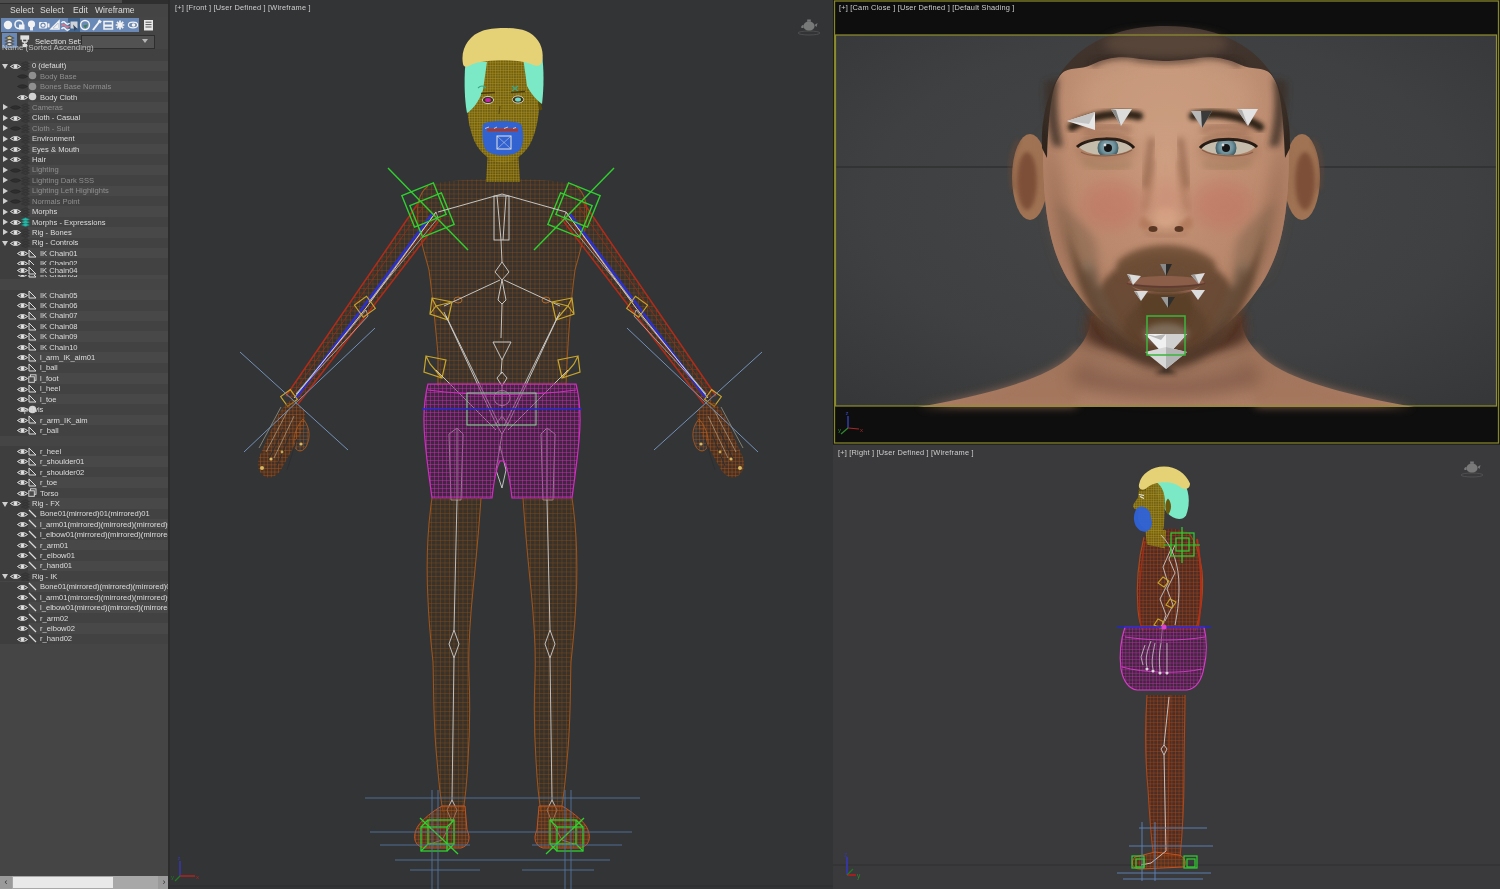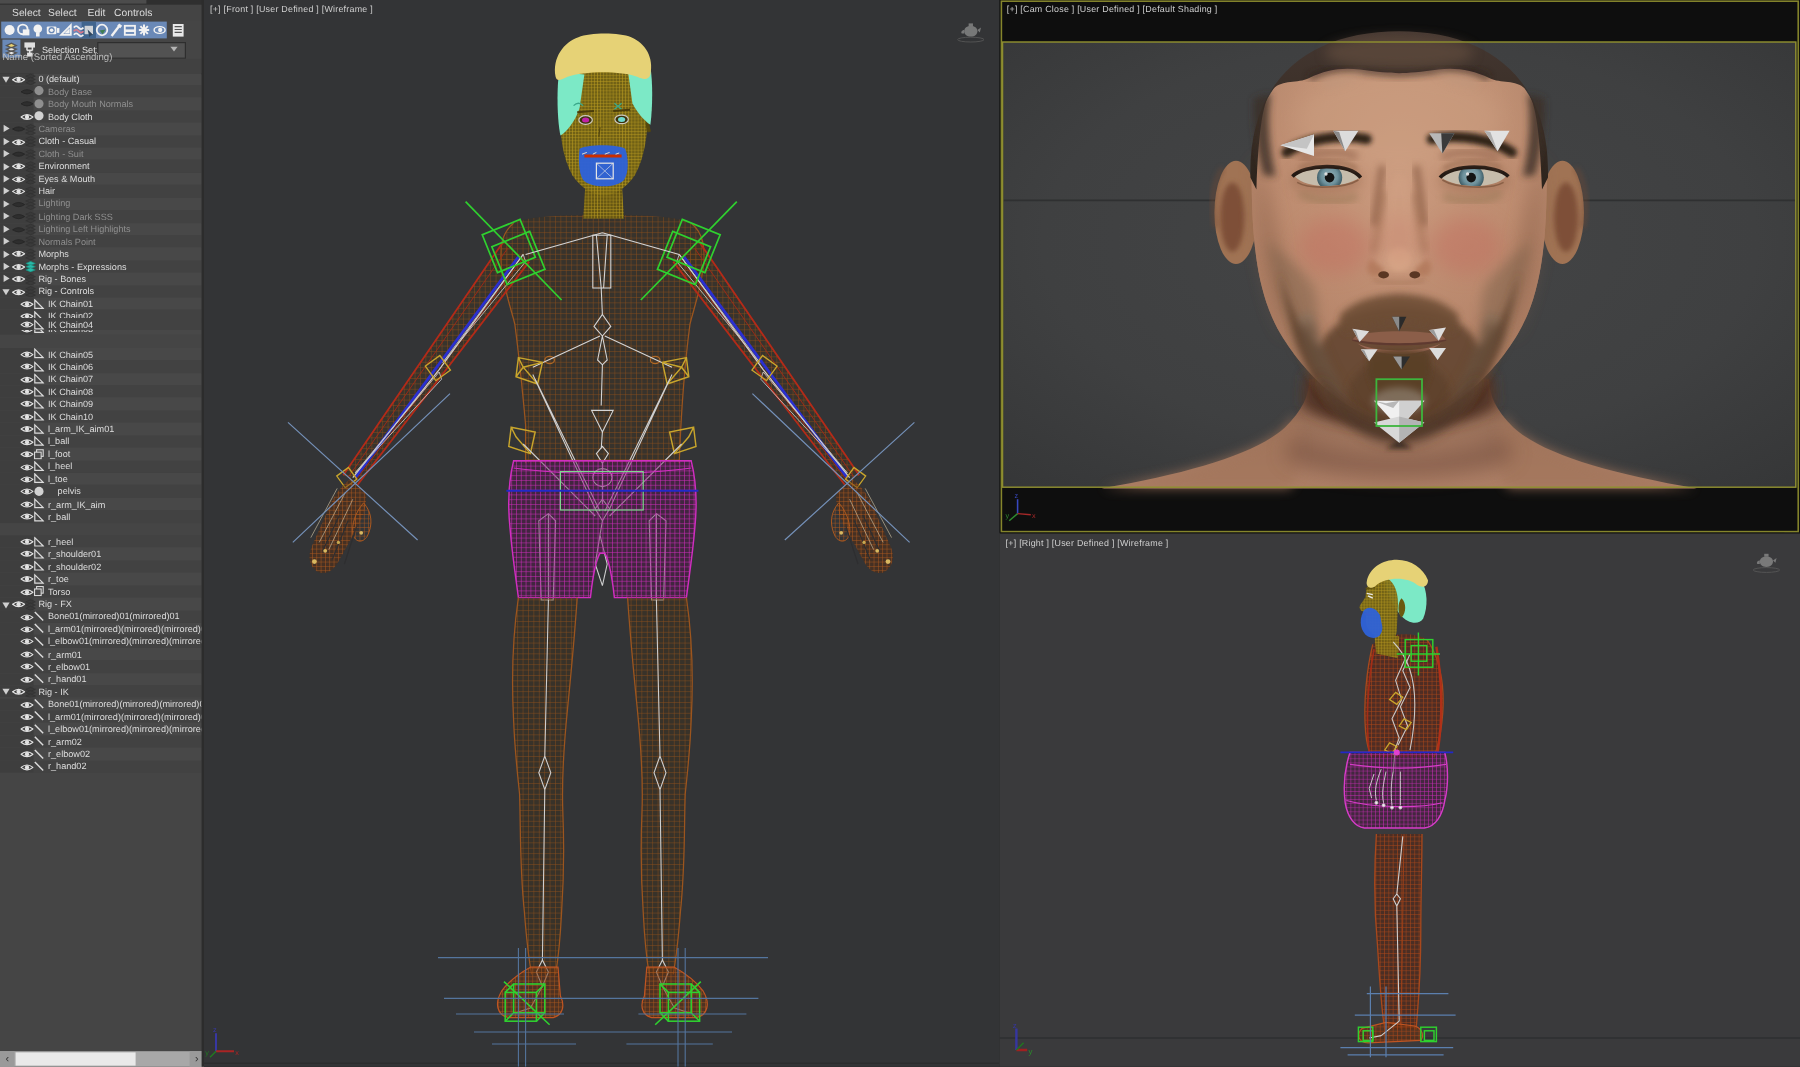--- a/index.html
+++ b/index.html
@@ -12,21 +12,21 @@
 svg{display:block}
 </style></head><body>
 
 <div class="abs" style="left:0;top:0;width:170px;height:889px;background:#454545">
 <div class="abs" style="left:0;top:0;width:170px;height:4px;background:#2f2f2f"></div>
 <div class="abs" style="left:0;top:0;width:122px;height:3px;background:#4c4c4c"></div>
 <div class="abs" style="left:0;top:4px;width:170px;height:13px;background:#444444"></div>
 <div class="abs" style="left:10px;top:5px;font-size:8.6px;color:#dcdcdc">Select</div>
 <div class="abs" style="left:40px;top:5px;font-size:8.6px;color:#dcdcdc">Select</div>
 <div class="abs" style="left:73px;top:5px;font-size:8.6px;color:#dcdcdc">Edit</div>
-<div class="abs" style="left:95px;top:5px;font-size:8.6px;color:#dcdcdc">Controls</div>
+<div class="abs" style="left:95px;top:5px;font-size:8.6px;color:#dcdcdc">Wireframe</div>
 <div class="abs" style="left:1px;top:18px;width:138px;height:14px;background:#6a89b7"></div>
 <div class="abs" style="left:68px;top:18px;width:12px;height:14px;background:#41658e"></div>
 <svg class="abs" style="left:0;top:17px" width="170" height="16" viewBox="0 0 170 16">
 <g fill="#f2f2f2" stroke="none">
 <circle cx="8" cy="8" r="4.2"></circle>
 <circle cx="19" cy="7.5" r="4" fill="none" stroke="#f2f2f2" stroke-width="1.6"></circle>
         <rect x="19" y="7.5" width="5.5" height="5" fill="#f2f2f2"></rect>
 <circle cx="31.5" cy="7" r="3.6"></circle>
         <rect x="30" y="10" width="3" height="3.4"></rect>
 <rect x="39" y="5" width="8" height="6.6" rx="1"></rect>
@@ -117,21 +117,21 @@
 <span class="abs" style="left:17px;top:1px">
         <svg width="11" height="9" viewBox="0 0 11 9">
           <path d="M0.5 4.5 Q5.5 1 10.5 4.5 Q5.5 8 0.5 4.5 Z" fill="#2e2e2e" stroke="#272727" stroke-width="0.8"></path>
         </svg>
       </span>
 <span class="abs" style="left:28px;top:0.5px">
         <svg width="9" height="9" viewBox="0 0 9 9">
           <circle cx="4.5" cy="4.5" r="3.8" fill="#8f8f8f"></circle>
         </svg>
       </span>
-<span class="rt" style="left:40px">Body Mouth Normals</span>
+<span class="rt" style="left:40px">Bones Base Normals</span>
 </div>
 <div class="row" style="top:91.76px">
 <div class="abs" style="left:0;top:0;width:28px;height:10.42px;background:#3e3e3e"></div>
 <div class="abs" style="left:28px;top:0;width:140px;height:10.42px;background:#424242"></div>
 <span class="abs" style="left:17px;top:1px">
         <svg width="11" height="9" viewBox="0 0 11 9">
           <path d="M0.5 4.5 Q5.5 0.5 10.5 4.5 Q5.5 8.5 0.5 4.5 Z" fill="none" stroke="#e2e2e2" stroke-width="1"></path>
           <circle cx="5.5" cy="4.5" r="1.8" fill="#e2e2e2"></circle>
         </svg>
       </span>
@@ -680,21 +680,21 @@
         <svg width="11" height="9" viewBox="0 0 11 9">
           <path d="M0.5 4.5 Q5.5 0.5 10.5 4.5 Q5.5 8.5 0.5 4.5 Z" fill="none" stroke="#e2e2e2" stroke-width="1"></path>
           <circle cx="5.5" cy="4.5" r="1.8" fill="#e2e2e2"></circle>
         </svg>
       </span>
 <span class="abs" style="left:28px;top:0.5px">
         <svg width="9" height="9" viewBox="0 0 9 9">
           <circle cx="4.5" cy="4.5" r="3.8" fill="#d2d2d2"></circle>
         </svg>
       </span>
-<span class="rt" style="left:48px">pelvis</span>
+<span class="rt" style="left:24px">pelvis</span>
 </div>
 <div class="row" style="top:414.78px">
 <div class="abs" style="left:0;top:0;width:28px;height:10.42px;background:#3e3e3e"></div>
 <div class="abs" style="left:28px;top:0;width:140px;height:10.42px;background:#484848"></div>
 <span class="abs" style="left:17px;top:1px">
         <svg width="11" height="9" viewBox="0 0 11 9">
           <path d="M0.5 4.5 Q5.5 0.5 10.5 4.5 Q5.5 8.5 0.5 4.5 Z" fill="none" stroke="#e2e2e2" stroke-width="1"></path>
           <circle cx="5.5" cy="4.5" r="1.8" fill="#e2e2e2"></circle>
         </svg>
       </span>

